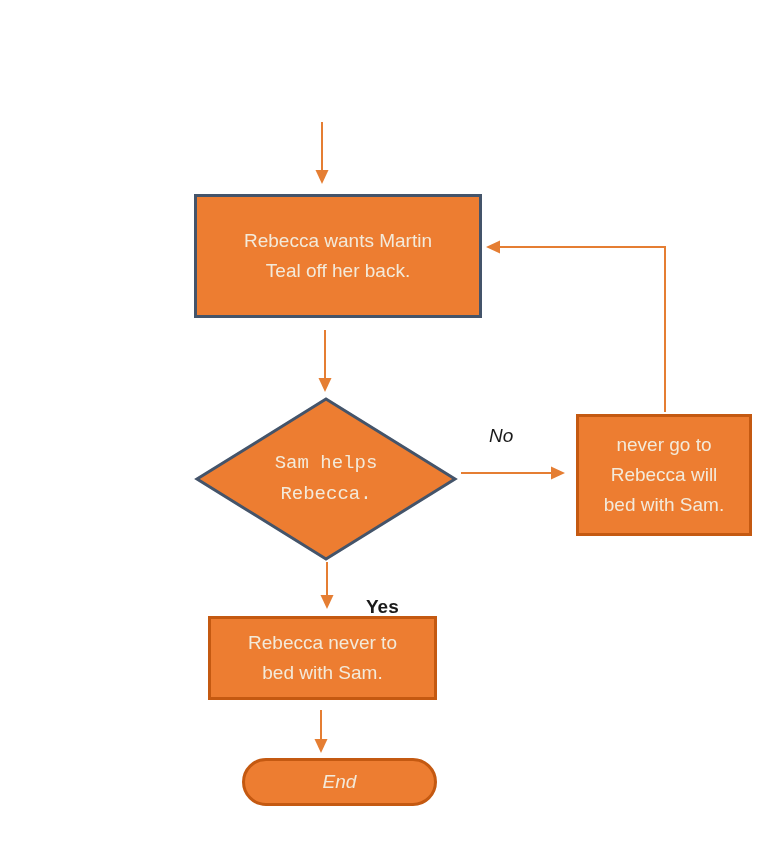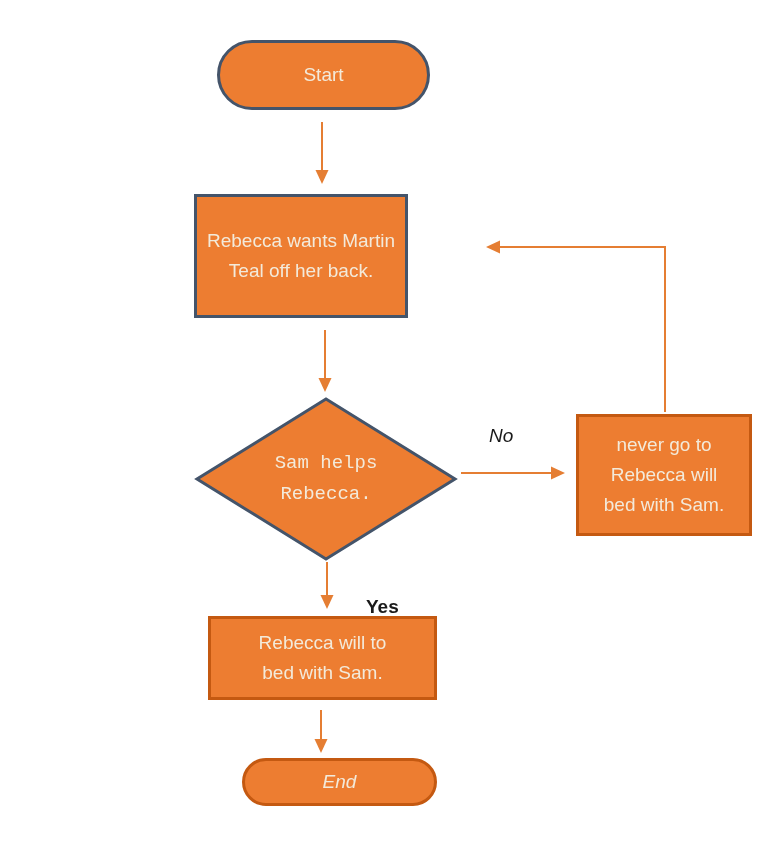--- a/index.html
+++ b/index.html
@@ -38,21 +38,21 @@
     border:3px solid var(--dark-border);
     border-radius:36px;
   }
   .terminator-end{
     left:242px;top:758px;width:195px;height:48px;
     border:3px solid var(--orange-border);
     border-radius:32px;
     font-style:italic;
   }
   .process-1{
-    left:194px;top:194px;width:214px;height:124px;
+    left:194px;top:194px;width:288px;height:124px;
     border:3px solid var(--dark-border);
   }
   .result-no{
     left:576px;top:414px;width:176px;height:122px;
     border:3px solid var(--orange-border);
   }
   .result-yes{
     left:208px;top:616px;width:229px;height:84px;
     border:3px solid var(--orange-border);
   }
@@ -115,23 +115,20 @@
     <path class="edge" d="M665,412 L665,247 L500,247"></path>
     <polygon class="head" points="486,247 500,240.5 500,253.5"></polygon>
 
     <path class="edge" d="M327,562 L327,595"></path>
     <polygon class="head" points="327,609 320.5,595 333.5,595"></polygon>
 
     <path class="edge" d="M321,710 L321,739"></path>
     <polygon class="head" points="321,753 314.5,739 327.5,739"></polygon>
   </svg>
 
-  <div class="shape terminator-start">
-    <span>Start</span>
-  </div>
 
   <div class="shape process-1">
     <span>Rebecca wants Martin</span>
     <span>Teal off her back.</span>
   </div>
 
   <div class="diamond-wrap">
     <svg viewBox="0 0 264 166" xmlns="http://www.w3.org/2000/svg">
       <polygon class="diamond-poly" points="132,3 261,83 132,163 3,83"></polygon>
     </svg>
@@ -145,21 +142,21 @@
 
   <div class="shape result-no">
     <span>never go to</span>
     <span>Rebecca will</span>
     <span>bed with Sam.</span>
   </div>
 
   <div class="edge-label yes-label">Yes</div>
 
   <div class="shape result-yes">
-    <span>Rebecca will to</span>
+    <span>Rebecca never to</span>
     <span>bed with Sam.</span>
   </div>
 
   <div class="shape terminator-end">
     <span>End</span>
   </div>
 
 </div>
 
 </body></html>

